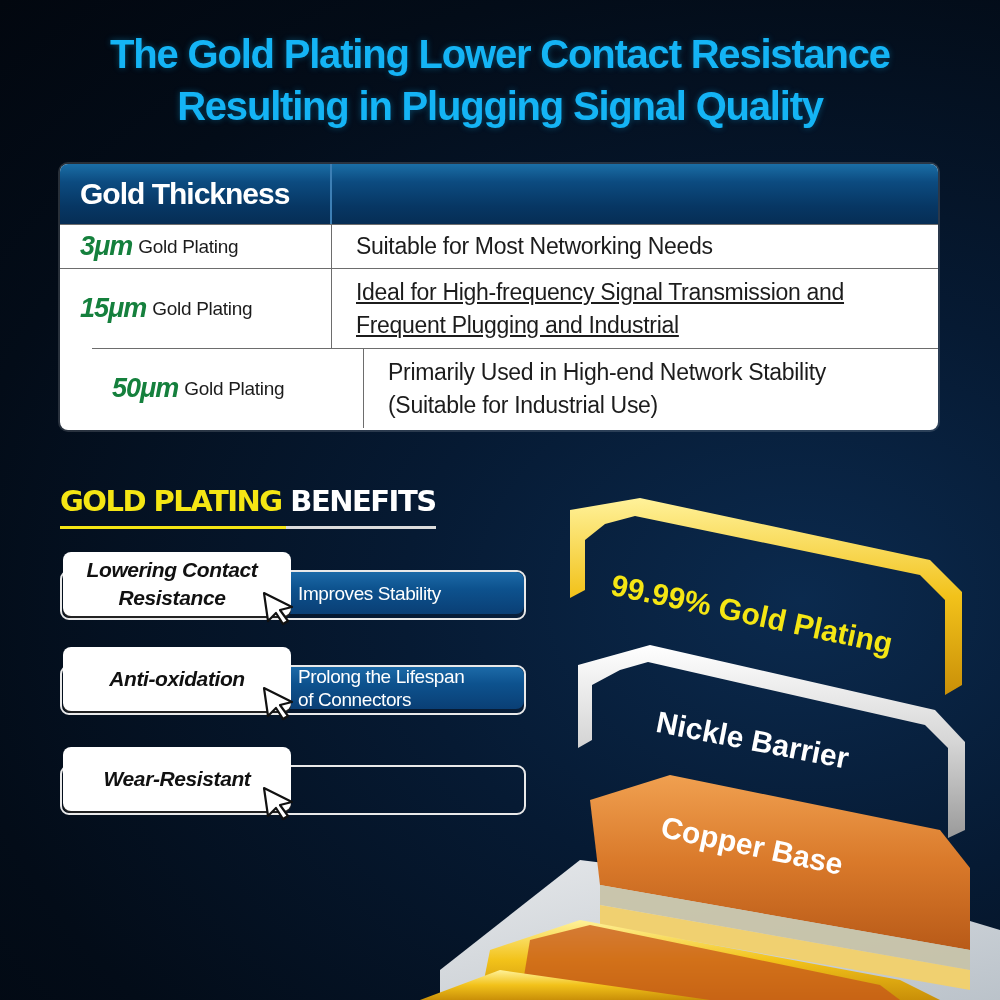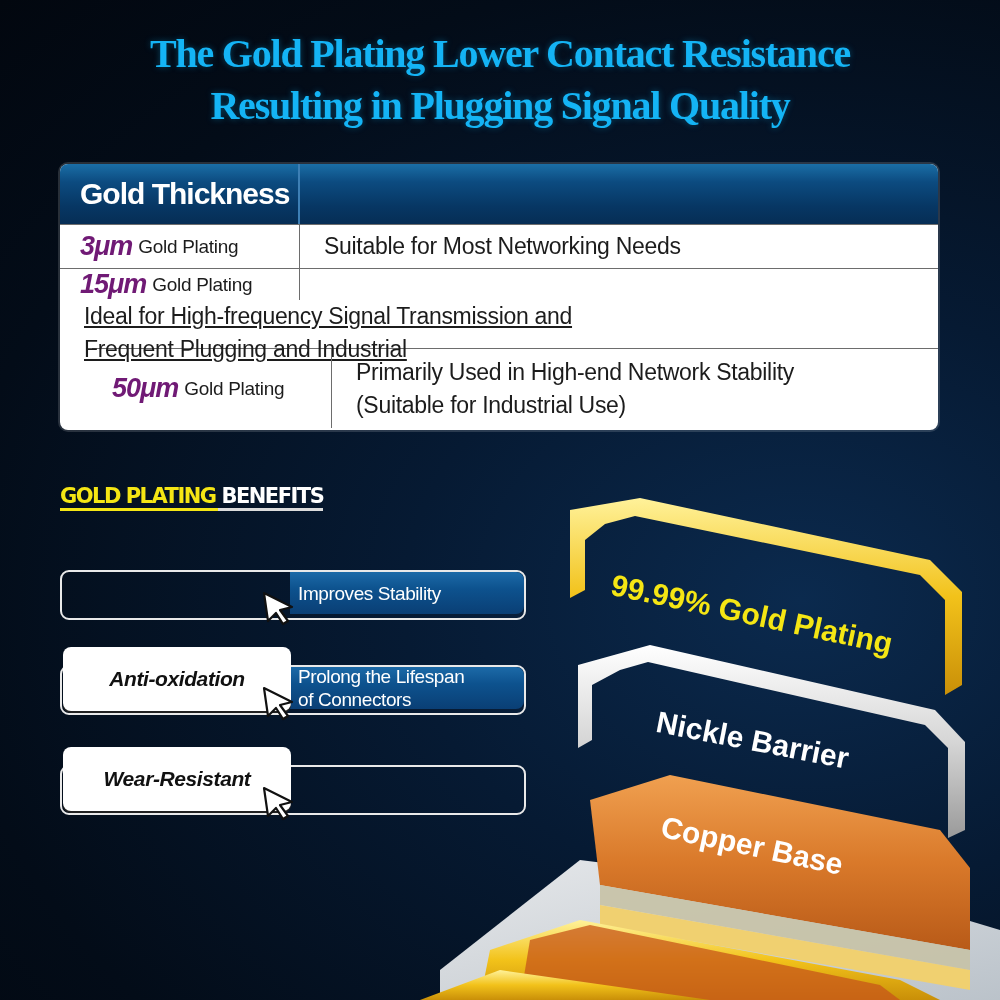--- a/index.html
+++ b/index.html
@@ -6,21 +6,21 @@
   html, body { width: 1000px; height: 1000px; overflow: hidden; }
   body {
     background: radial-gradient(ellipse at 80% 60%, #0b2a4e 0%, #061a33 35%, #030c18 75%, #02070f 100%);
     font-family: "Liberation Sans", sans-serif;
     position: relative;
     color: #fff;
   }
   .headline {
     position: absolute; left: 0; top: 28px; width: 1000px;
     text-align: center;
-    font-family: Liberation Serif, serif;
+    font-family: Liberation Sans, sans-serif;
     font-weight: bold;
     color: #14b4f5;
     font-size: 40px;
     line-height: 52px;
     letter-spacing: -1.2px;
     text-shadow: 0 0 6px rgba(20,180,245,0.35);
   }
   
   .spec-table {
     position: absolute; left: 60px; top: 164px; width: 878px; height: 266px;
@@ -29,43 +29,43 @@
   }
   .spec-head {
     display: flex; height: 60px;
     background: linear-gradient(180deg, #1a6ea6 0%, #0c4b80 30%, #073764 70%, #062e55 100%);
   }
   .spec-head .cell {
     color: #fff; font-size: 30px; font-weight: bold; letter-spacing: -1px;
     font-family: "Liberation Sans", sans-serif;
     display: flex; align-items: center;
   }
-  .col1 { width: 240px; padding-left: 20px; }
+  .col1 { width: 272px; padding-left: 20px; }
   .col2 { flex: 1; padding-left: 24px; }
   .spec-head .col1 { border-right: 2px solid #3d7fb5; }
   .spec-row { display: flex; border-top: 1px solid #6d6d6d; }
   .spec-row .cell { display: flex; align-items: center; color: #1c1c1c; }
   .spec-row .col1 { border-right: 1px solid #6d6d6d; }
   .spec-row .col2 { font-size: 23px; line-height: 33px; letter-spacing: -0.3px; }
   .thick {
-    color: #701a75; font-weight: bold; font-style: italic;
+    color: #15803d; font-weight: bold; font-style: italic;
     font-size: 27px; letter-spacing: -1px; margin-right: 6px;
   }
   .plating { font-size: 19px; color: #1c1c1c; letter-spacing: -0.3px; }
   .r1 { height: 44px; }
-  .r2 { height: 80px; flex-direction: column; }
+  .r2 { height: 80px; }
   .r3 { height: 80px; margin-left: 32px; }
   .spec-row:first-of-type { border-top: none; }
 
   
   .benefits-title {
     position: absolute; left: 60px; top: 484px;
     font-family: "DejaVu Sans", sans-serif; font-weight: bold;
-    font-size: 21px; letter-spacing: -1.5px;
-    padding-bottom: 0;
+    font-size: 29px; letter-spacing: -1.5px;
+    padding-bottom: 8px;
     border-bottom: 3px solid;
     border-image: linear-gradient(90deg, #f5e614 0%, #f5e614 60%, #dcdcdc 60%, #dcdcdc 100%) 1;
   }
   .benefits-title .gold { color: #f5e614; }
   .benefits-title .rest { color: #fff; }
 
   .benefit {
     position: absolute; left: 60px; width: 466px; height: 64px;
   }
   .benefit .outline {
@@ -156,20 +156,24 @@
 <div class="benefits-title">
   <span class="gold">GOLD PLATING</span>
   <span class="rest">BENEFITS</span>
 </div>
 
 <div class="benefit b1">
   <div class="outline"></div>
   <div class="blue">
     <div>Improves Stability</div>
   </div>
+  <div class="white">
+    <div>Lowering Contact</div>
+    <div>Resistance</div>
+  </div>
   <svg class="cursor" viewBox="0 0 34 36">
     <path d="M3 3 L31 17 L19 20 L27 31 L22 34 L15 23 L7 31 Z" fill="#fff" stroke="#111" stroke-width="2.2" stroke-linejoin="round"></path>
   </svg>
 </div>
 
 <div class="benefit b2">
   <div class="outline"></div>
   <div class="blue">
     <div>Prolong the Lifespan</div>
     <div>of Connectors</div>

